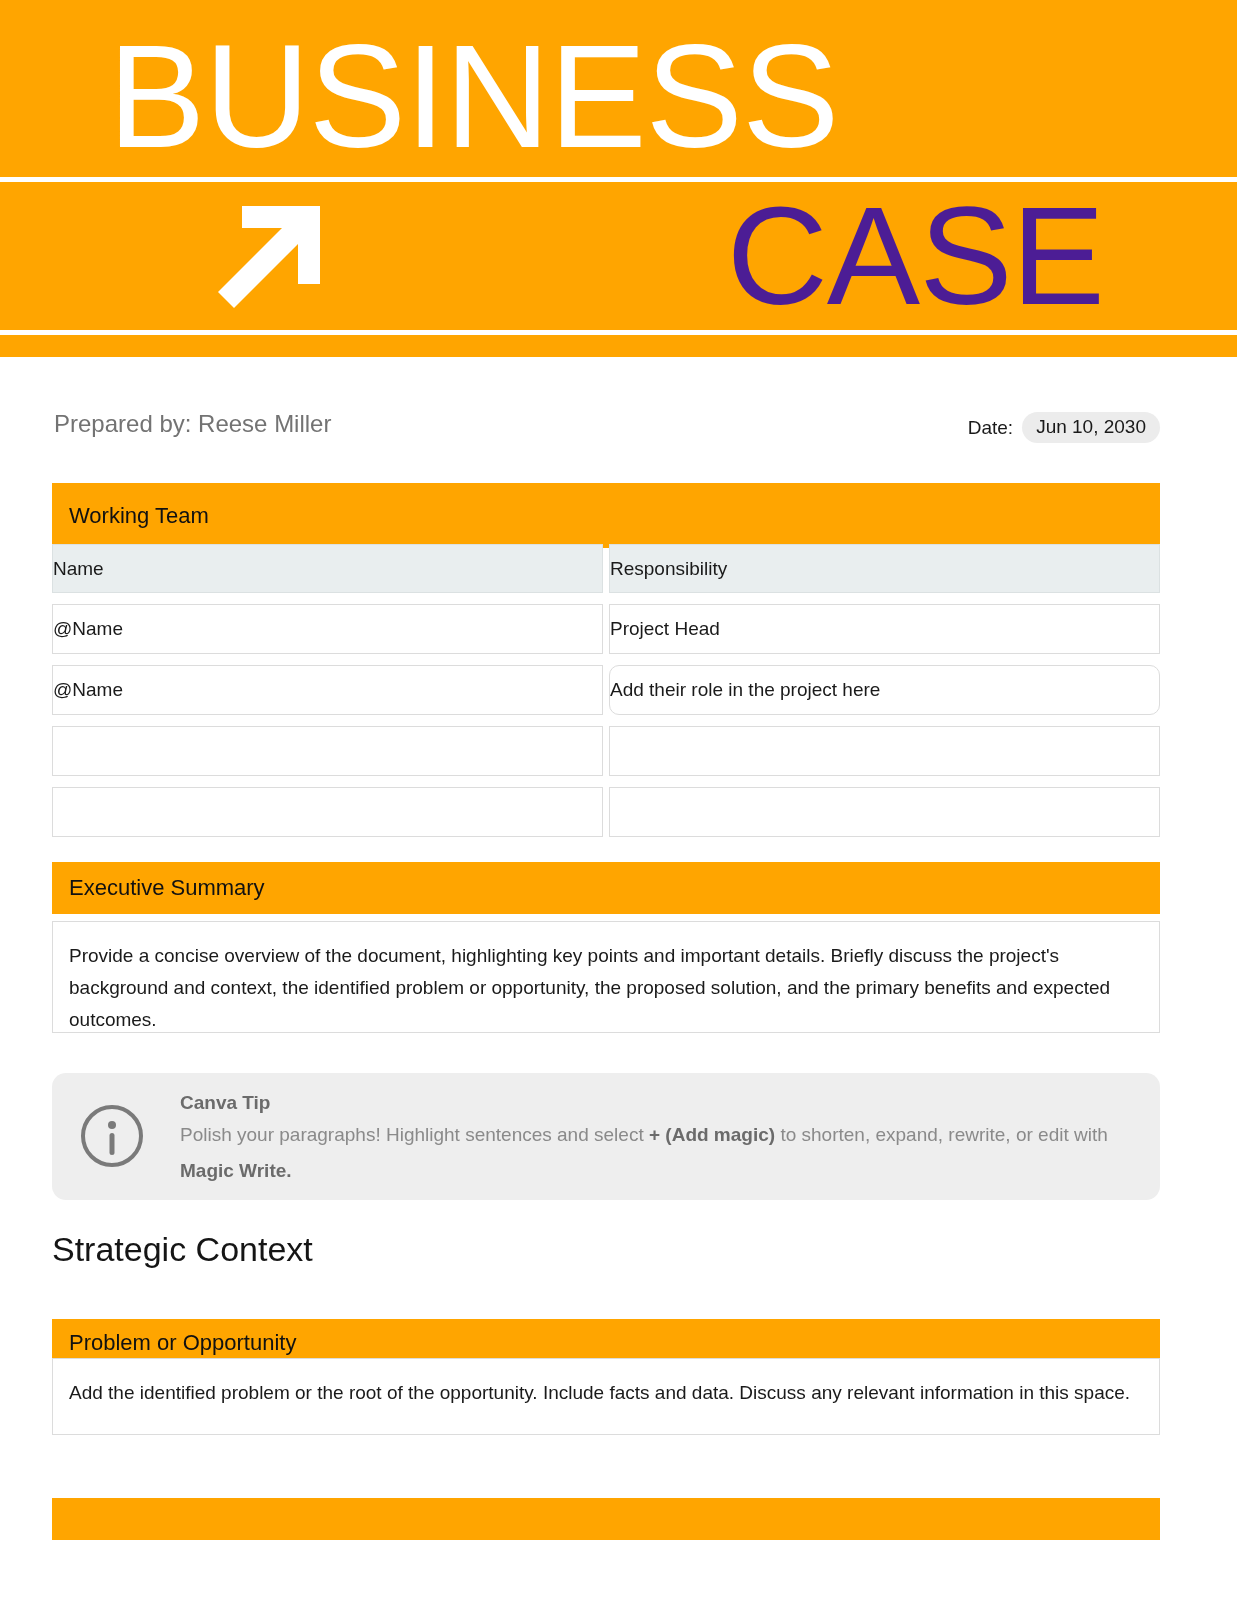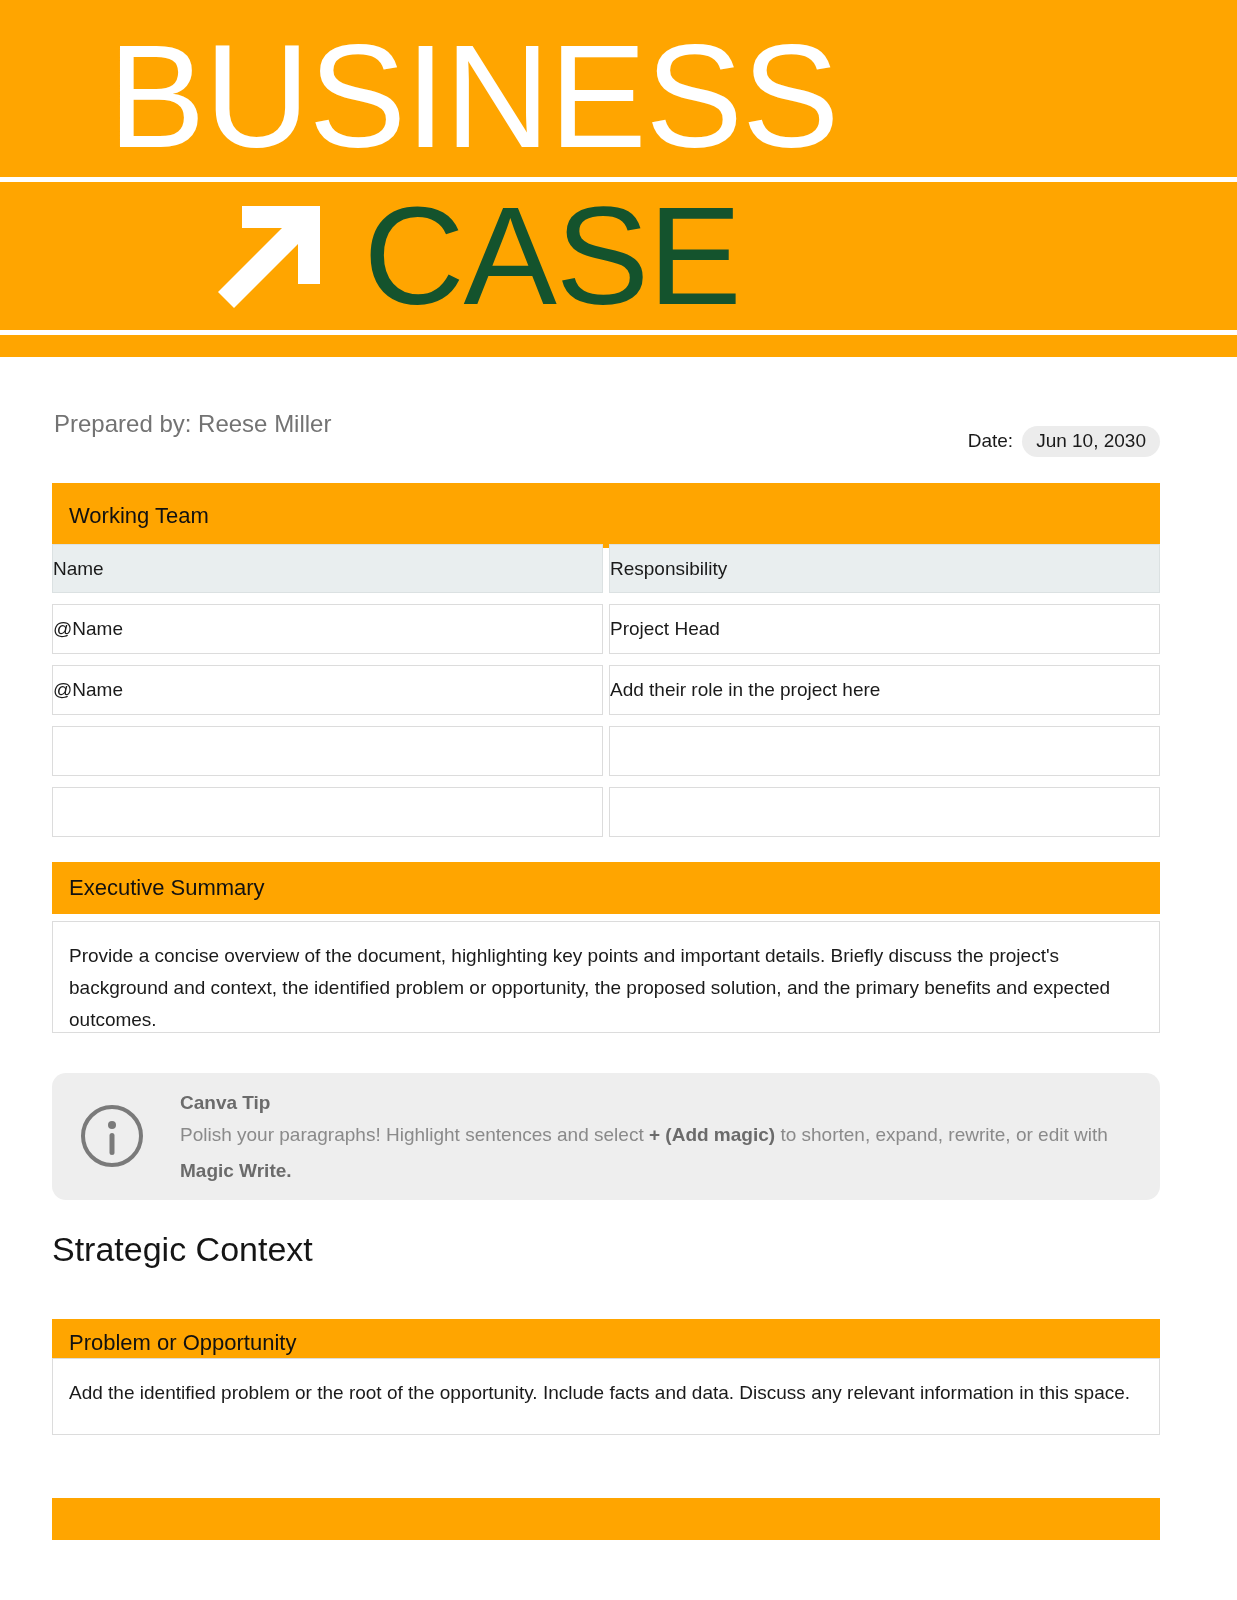--- a/index.html
+++ b/index.html
@@ -52,22 +52,22 @@
   .title-case {
     position: absolute;
     left: 0;
     top: 186px;
     width: 1104px;
     height: 140px;
     line-height: 140px;
     font-size: 140px;
     font-weight: 400;
     letter-spacing: -1px;
-    color: #14532d;
-    text-align: center;
+    color: #4c1d95;
+    text-align: right;
     white-space: nowrap;
     font-family: "Liberation Sans", sans-serif;
   }
   .arrow-icon {
     position: absolute;
     left: 212px;
     top: 196px;
     width: 118px;
     height: 118px;
   }
@@ -85,23 +85,23 @@
     left: 54px;
     top: 0px;
     font-size: 24px;
     color: #737373;
     line-height: 32px;
     white-space: nowrap;
   }
   .date-wrap {
     position: absolute;
     right: 77px;
-    top: 17px;
+    top: 4px;
     display: flex;
-    align-items: center;
+    align-items: flex-start;
     gap: 9px;
     height: 32px;
   }
   .date-label {
     font-size: 19px;
     color: #1a1a1a;
     line-height: 32px;
   }
   .date-pill {
     background: #ececec;
@@ -229,21 +229,21 @@
 
   <div class="section-bar" style="left:52px; top:483px; width:1108px; height:65px;">Working Team</div>
 
   <div class="cell head" style="left:52px;  top:544px; width:551px; height:49px;">Name</div>
   <div class="cell head" style="left:609px; top:544px; width:551px; height:49px;">Responsibility</div>
 
   <div class="cell" style="left:52px;  top:604px; width:551px; height:50px;">@Name</div>
   <div class="cell" style="left:609px; top:604px; width:551px; height:50px;">Project Head</div>
 
   <div class="cell" style="left:52px;  top:665px; width:551px; height:50px;">@Name</div>
-  <div class="cell" style="left:609px; top:665px; width:551px; height:50px;">Add their role in the project here</div>
+  <div class="cell" style="left:609px; top:665px; width:551px; height:50px;border-radius:10px;">Add their role in the project here</div>
 
   <div class="cell" style="left:52px;  top:726px; width:551px; height:50px;"></div>
   <div class="cell" style="left:609px; top:726px; width:551px; height:50px;"></div>
 
   <div class="cell" style="left:52px;  top:787px; width:551px; height:50px;"></div>
   <div class="cell" style="left:609px; top:787px; width:551px; height:50px;"></div>
 
   <div class="section-bar" style="left:52px; top:862px; width:1108px; height:52px;">Executive Summary</div>
 
   <div class="textbox" style="left:52px; top:921px; width:1108px; height:112px;">Provide a concise overview of the document, highlighting key points and important details. Briefly discuss the project's background and context, the identified problem or opportunity, the proposed solution, and the primary benefits and expected outcomes.</div>

